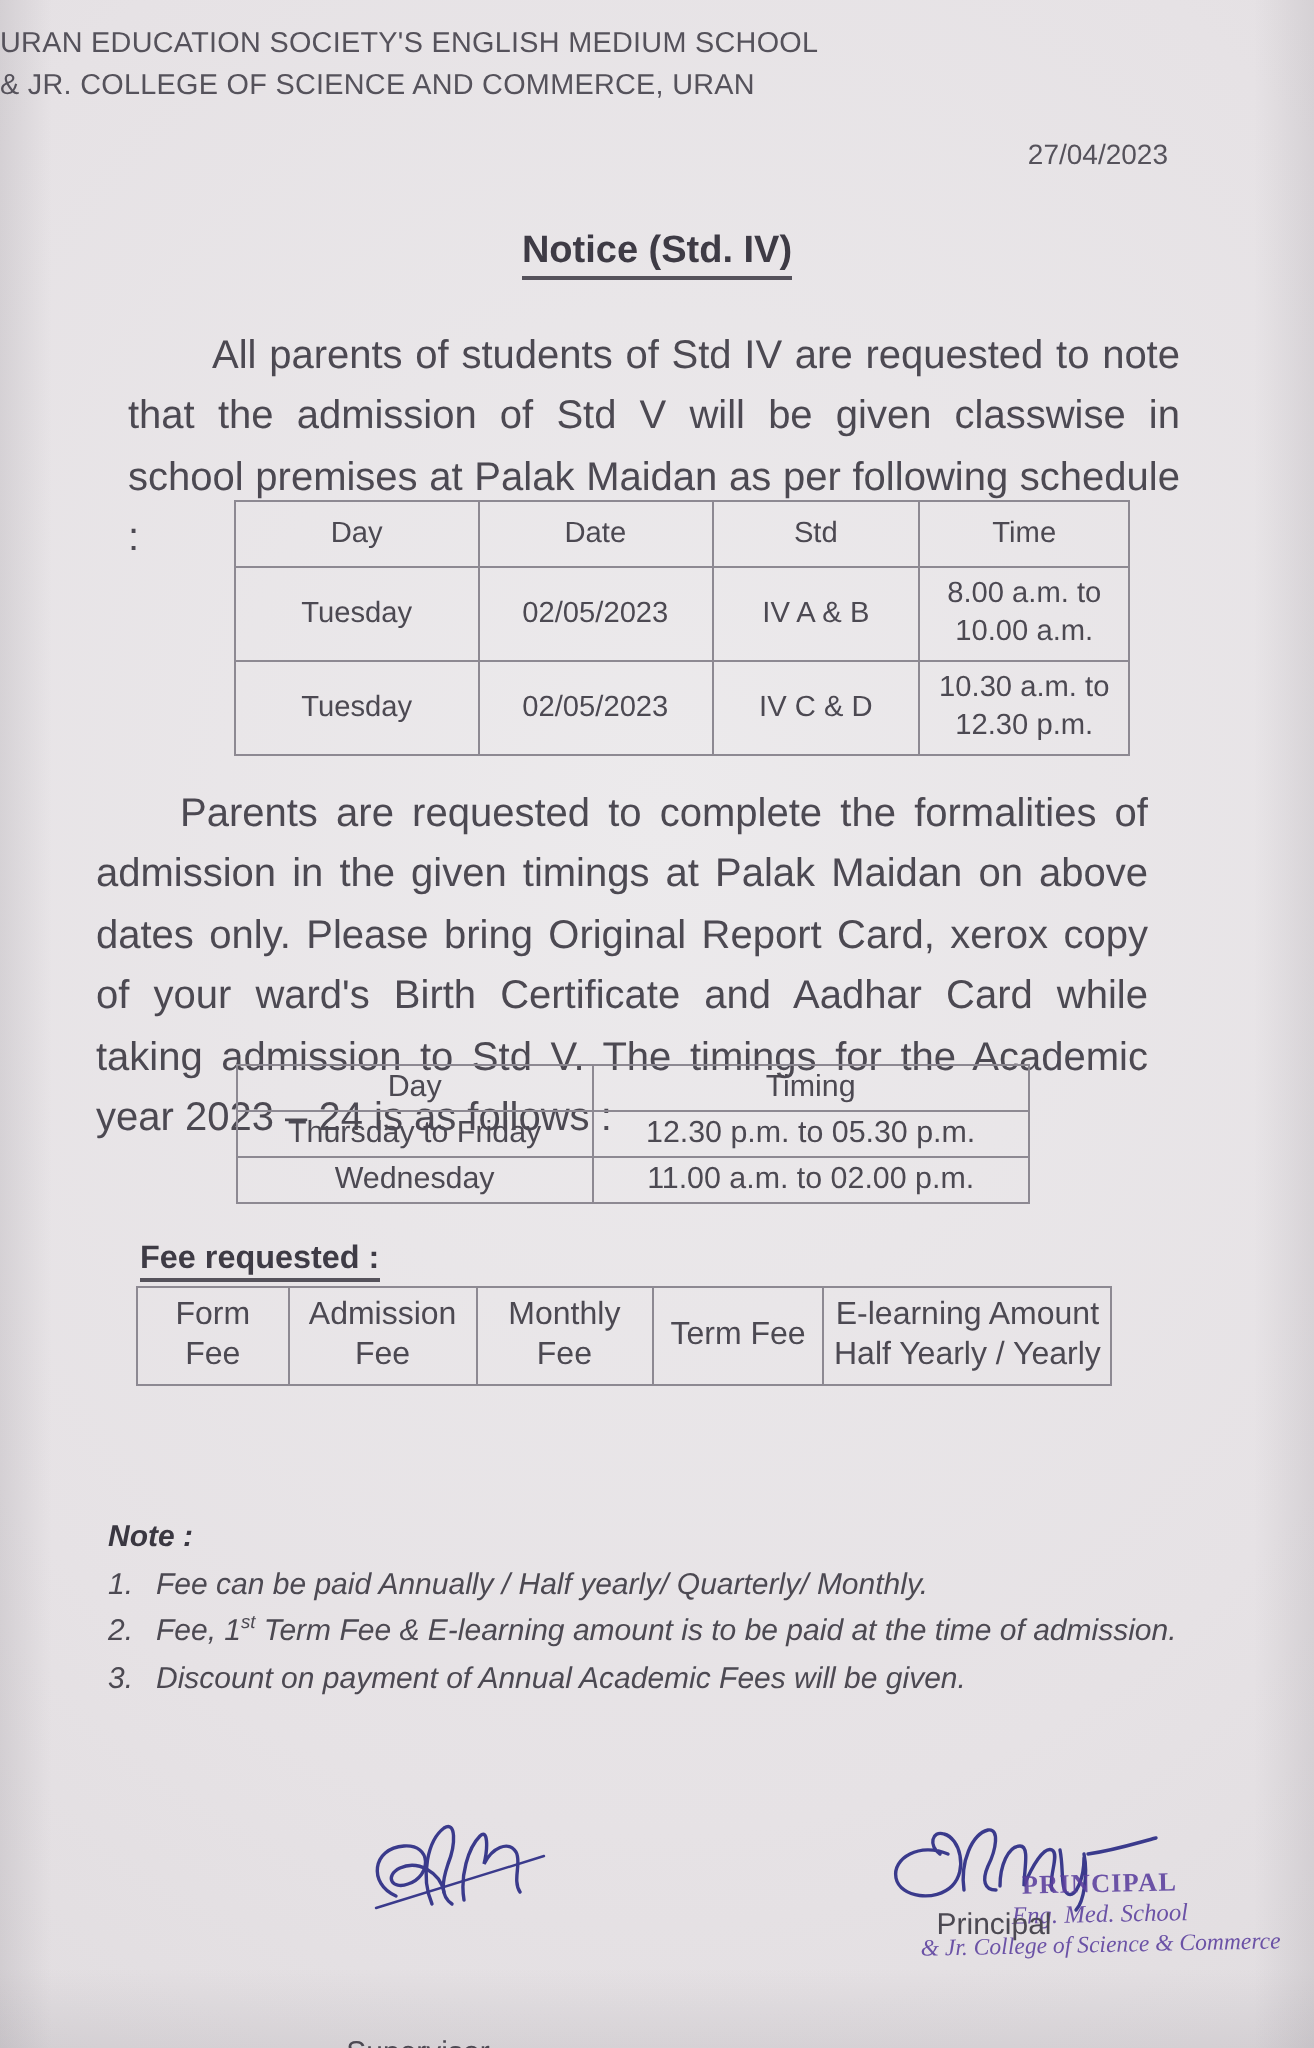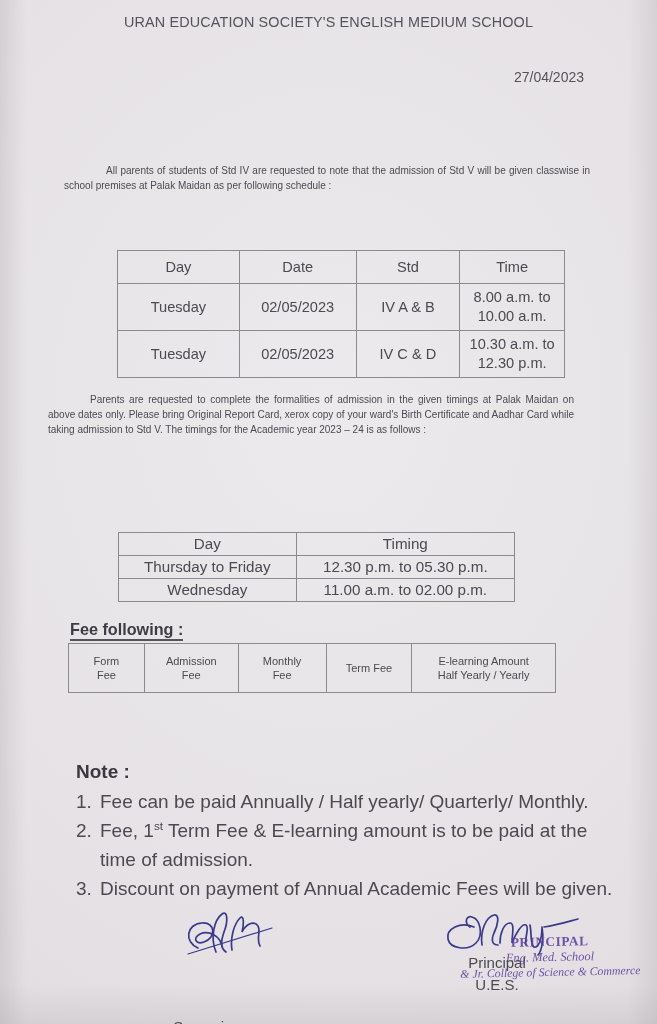--- a/index.html
+++ b/index.html
@@ -35,21 +35,20 @@
     position: absolute;
     left: 0; right: 0; bottom: 0; height: 40px;
     background: linear-gradient(to top, rgba(150,145,152,0.18), rgba(150,145,152,0));
     pointer-events: none;
   }
 
   .header {
     position: absolute;
     left: 0; right: 0;
     top: 12px;
-    text-align: center;
     font-size: 14.4px;
     letter-spacing: 0.15px;
     line-height: 1.45;
     color: #55525b;
   }
   .header div { white-space: nowrap; }
 
   .date {
     position: absolute;
     right: 73px;
@@ -67,21 +66,21 @@
     font-weight: bold;
     color: #3e3b45;
   }
   .notice-title span {
     border-bottom: 2px solid #55525b;
     padding-bottom: 2px;
   }
 
   .para {
     position: absolute;
-    font-size: 10px;
+    font-size: 20px;
     line-height: 1.52;
     text-align: justify;
     text-justify: inter-word;
     color: #4c4952;
   }
   .para.p1 { left: 64px; width: 526px; top: 163px; text-indent: 42px; }
   .para.p2 { left: 48px; width: 526px; top: 392px; text-indent: 42px; }
 
   table {
     border-collapse: collapse;
@@ -133,39 +132,40 @@
   .fee-heading span {
     border-bottom: 2px solid #55525b;
     padding-bottom: 1px;
   }
 
   
   #fee-table {
     left: 68px;
     top: 643px;
     width: 488px;
-    font-size: 11px;
+    font-size: 16px;
   }
   #fee-table tr.head td { height: 42px; }
   #fee-table tr.body td { height: 42px; }
   #fee-table col.f1 { width: 76px; }
   #fee-table col.f2 { width: 94px; }
   #fee-table col.f3 { width: 88px; }
   #fee-table col.f4 { width: 86px; }
   #fee-table col.f5 { width: 144px; }
   #fee-table .two-line { white-space: pre-line; }
 
   .note-block {
     position: absolute;
-    left: 76px;
+    left: 54px;
     width: 540px;
     top: 758px;
-    font-size: 19px;
+    font-size: 15px;
     line-height: 1.5;
     color: #4c4952;
+    font-style: italic;
   }
   .note-title { font-weight: bold; color: #3a3741; }
   .note-list {
     margin: 0;
     padding: 0;
     list-style: none;
   }
   .note-list li {
     position: relative;
     padding-left: 24px;
@@ -233,24 +233,28 @@
 <body>
 
 <div class="page">
 
   <div class="paper-shade-left"></div>
   <div class="paper-shade-right"></div>
   <div class="paper-shade-bottom"></div>
 
   <div class="header">
     <div>URAN EDUCATION SOCIETY'S ENGLISH MEDIUM SCHOOL</div>
+    <div>&amp; JR. COLLEGE OF SCIENCE AND COMMERCE, URAN</div>
   </div>
 
   <div class="date">27/04/2023</div>
 
+  <div class="notice-title">
+    <span>Notice (Std. IV)</span>
+  </div>
 
   <div class="para p1">All parents of students of Std IV are requested to note that the admission of Std V will be given classwise in school premises at Palak Maidan as per following schedule :</div>
 
   <table id="schedule-table">
     <colgroup>
       <col class="c-day">
         <col class="c-date">
         <col class="c-std">
         <col class="c-time">
     </colgroup>
@@ -295,21 +299,21 @@
         <td>12.30 p.m. to 05.30 p.m.</td>
       </tr>
       <tr>
         <td>Wednesday</td>
         <td>11.00 a.m. to 02.00 p.m.</td>
       </tr>
     </tbody>
   </table>
 
   <div class="fee-heading">
-    <span>Fee following :</span>
+    <span>Fee requested :</span>
   </div>
 
   <table id="fee-table">
     <colgroup>
       <col class="f1">
         <col class="f2">
         <col class="f3">
         <col class="f4">
         <col class="f5">
     </colgroup>
@@ -369,16 +373,15 @@
     <div class="l3">&amp; Jr. College of Science &amp; Commerce</div>
   </div>
 
   <div class="sig left">
     <div>Supervisor</div>
     <div>Primary Friday</div>
   </div>
 
   <div class="sig right">
     <div>Principal</div>
-    <div>U.E.S.</div>
   </div>
 
 </div>
 
 </body></html>

